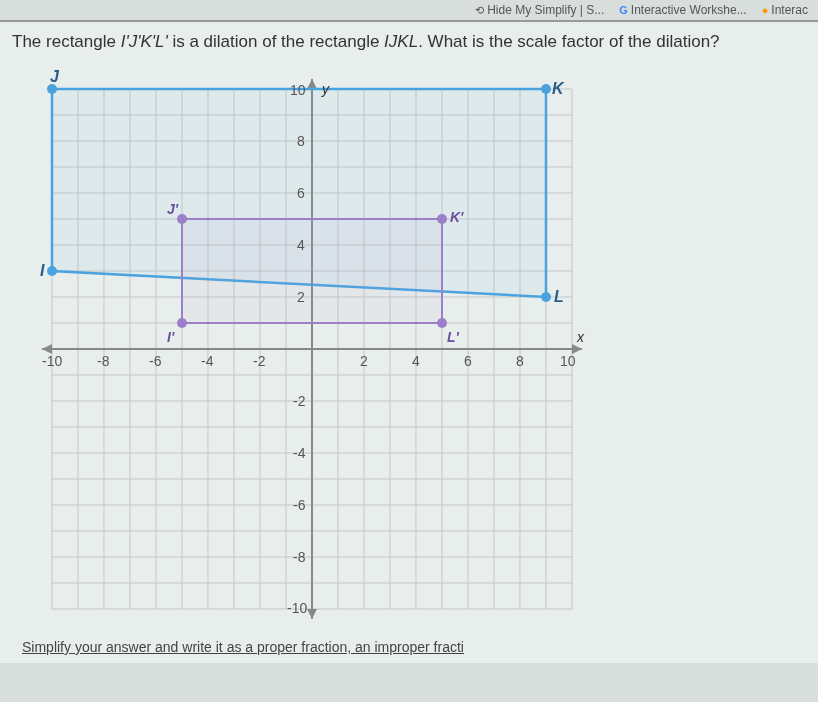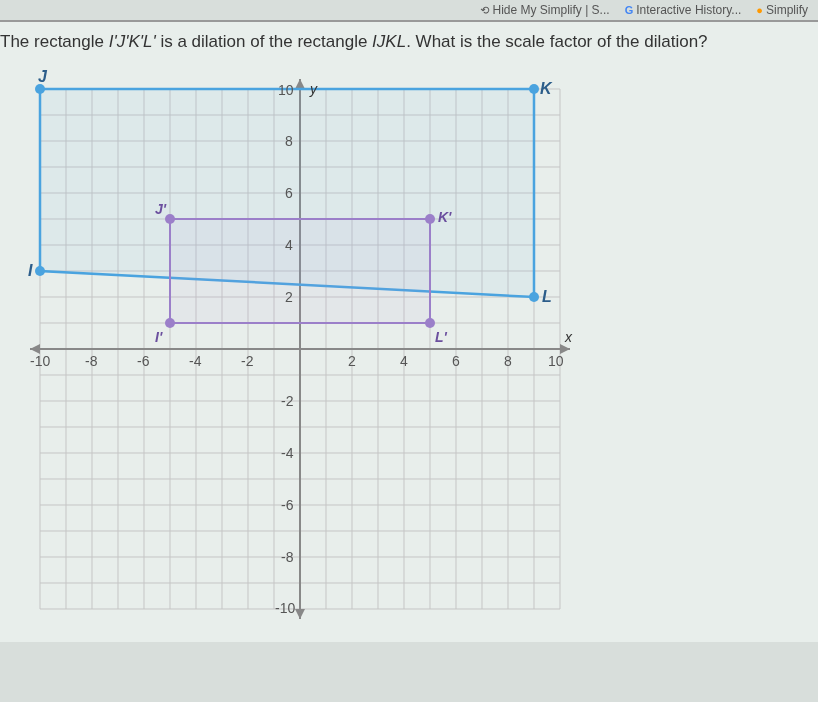--- a/index.html
+++ b/index.html
@@ -17,21 +17,21 @@
   height: 20px;
   padding-right: 10px;
   gap: 15px;
   font-size: 12px;
   color: #555;
 }
 .tab { display: flex; align-items: center; gap: 3px; }
 .favicon { font-size: 11px; }
 .content {
   background: #e8eeeb;
-  padding: 8px 0;
+  padding: 8px 12px;
   border-top: 2px solid #999;
 }
 .question {
   font-size: 17px;
   color: #333;
   line-height: 1.4;
   margin-bottom: 10px;
 }
 .prime-label { font-style: italic; }
 .graph-area {
@@ -63,25 +63,25 @@
 </head>
 <body>
 
 <div class="tabs">
   <div class="tab">
     <span class="favicon">⟲</span>
     <span>Hide My Simplify | S...</span>
   </div>
   <div class="tab">
     <span class="favicon" style="color:#4285f4;font-weight:bold">G</span>
-    <span>Interactive History...</span>
+    <span>Interactive Workshe...</span>
   </div>
   <div class="tab">
     <span class="favicon" style="color:#f90">●</span>
-    <span>Simplify</span>
+    <span>Interac</span>
   </div>
 </div>
 
 <div class="content">
   <p class="question">
     <span>The rectangle </span><span class="prime-label">I'J'K'L'</span><span> is a dilation of the rectangle </span><span class="prime-label">IJKL</span><span>. What is the scale factor of the dilation?</span>
   </p>
 
   <div class="graph-area">
     <svg width="560" height="570" viewBox="0 0 560 570">
@@ -182,13 +182,14 @@
       <text class="axis-label" x="261" y="394">-4</text>
       <text class="axis-label" x="261" y="446">-6</text>
       <text class="axis-label" x="261" y="498">-8</text>
       <text class="axis-label" x="255" y="549">-10</text>
 
       <text class="axis-name" x="545" y="278">x</text>
       <text class="axis-name" x="290" y="30">y</text>
     </svg>
   </div>
 
+  <p class="footer-text">Simplify your answer and write it as a proper fraction, an improper fracti</p>
 </div>
 
 </body></html>

